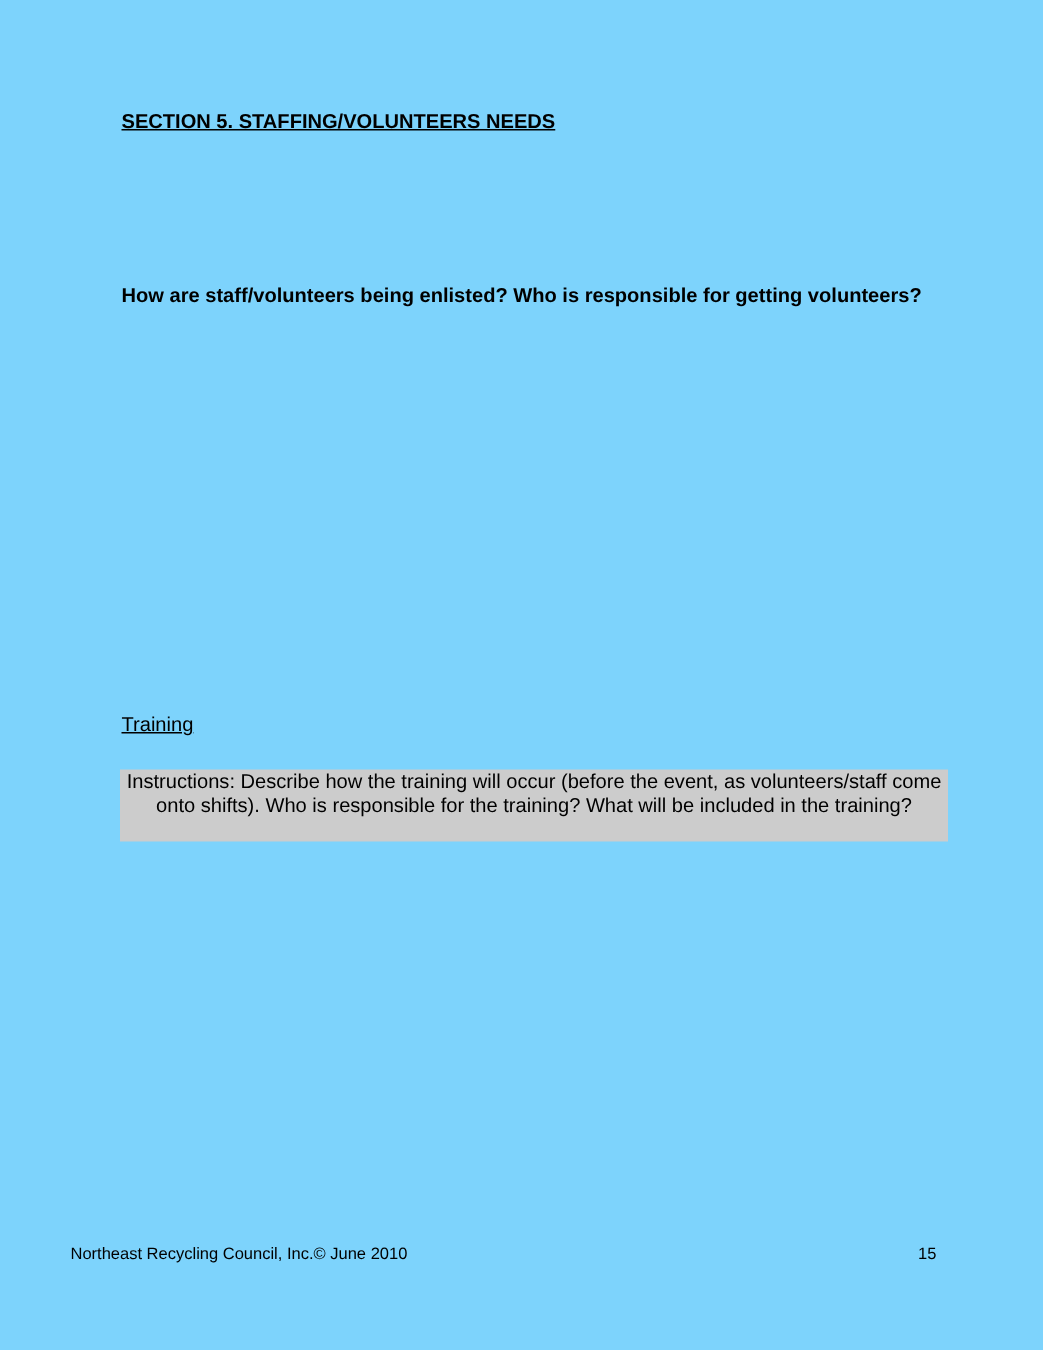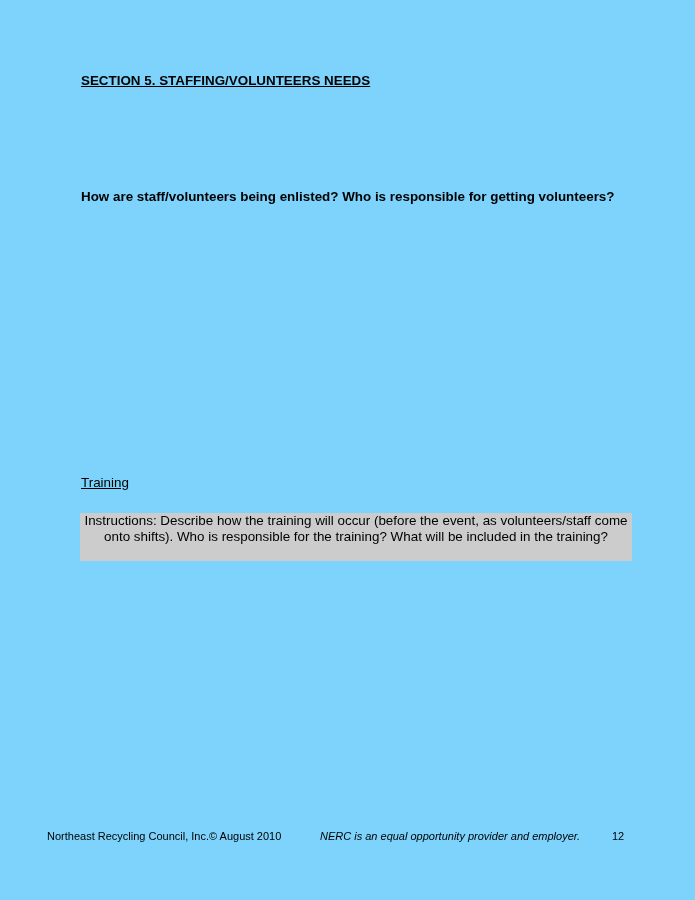--- a/index.html
+++ b/index.html
@@ -65,17 +65,16 @@
   <div class="block" style="top:189px;font-weight:bold;">How are staff/volunteers being enlisted?  Who is responsible for getting volunteers?</div>
 
 
 
   <div class="block" style="top:475px;">
     <span class="underlined">Training</span>
   </div>
 
   <div class="block shaded" style="top:513px; width:548px; height:48px;text-align:center;">Instructions: Describe how the training will occur (before the event, as volunteers/staff come onto shifts).  Who is responsible for the training?  What will be included in the training?</div>
 
-  <div class="footer" style="left:47px;">Northeast Recycling Council, Inc.© August 2010</div>
-  <div class="footer footer-italic" style="left:320px;">NERC is an equal opportunity provider and employer.</div>
-  <div class="footer" style="left:612px;">12</div>
+  <div class="footer" style="left:47px;">Northeast Recycling Council, Inc.© June 2010</div>
+  <div class="footer" style="left:612px;">15</div>
 
 </div>
 
 </body></html>

